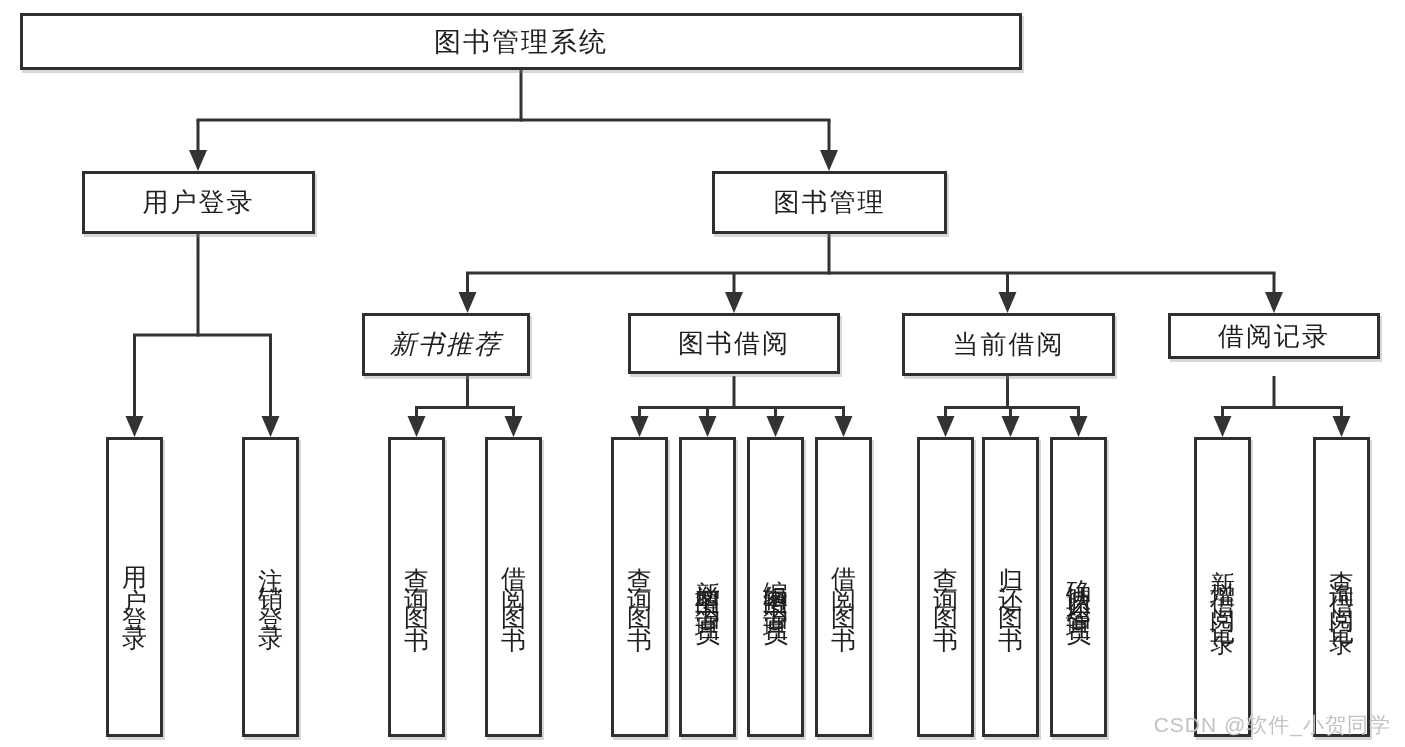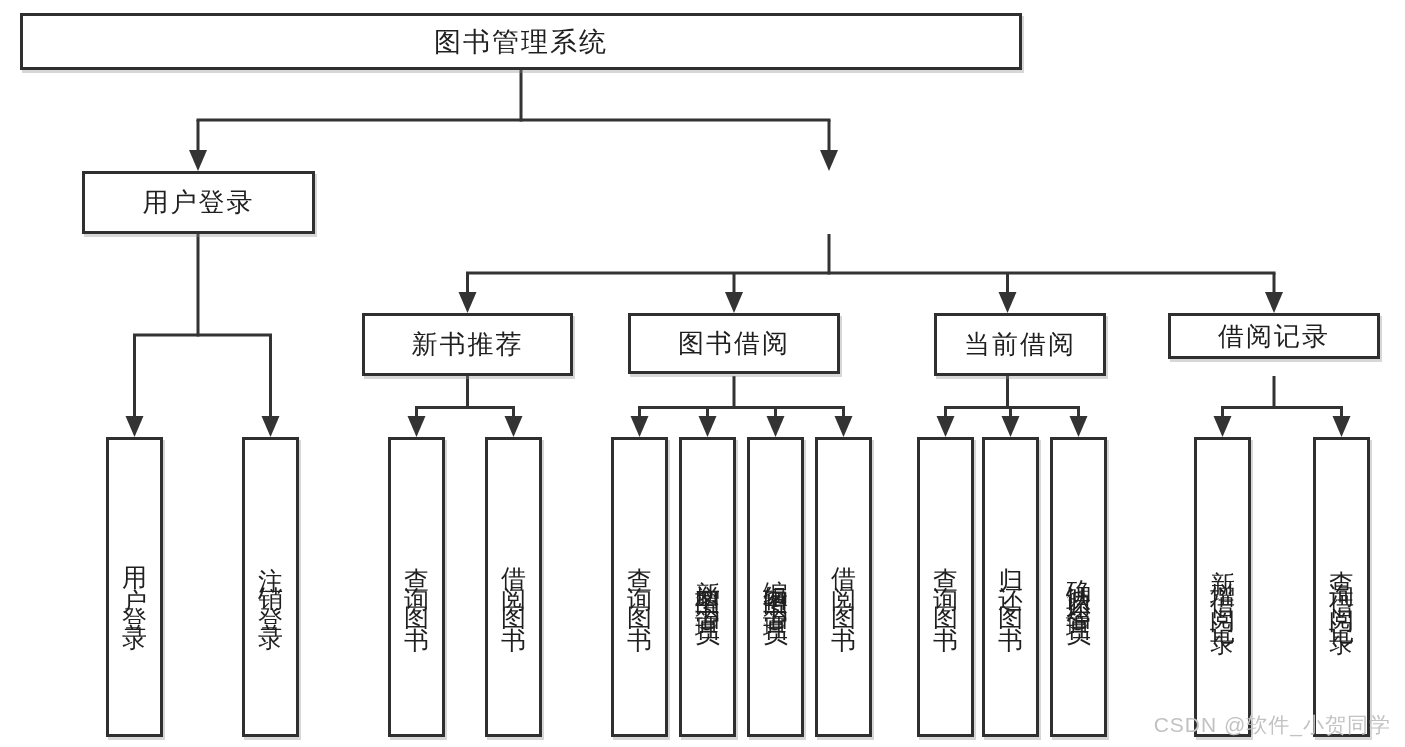--- a/index.html
+++ b/index.html
@@ -129,28 +129,31 @@
     <polygon points="1332.5,416 1350.5,416 1341.5,437"></polygon>
   </svg>
 
   <div class="box root-box" style="left:20px; top:13px; width:1002px; height:57px;">
     <span class="hlabel">图书管理系统</span>
   </div>
 
   <div class="box" style="left:82px; top:171px; width:233px; height:63px;">
     <span class="hlabel">用户登录</span>
   </div>
-
-  <div class="box" style="left:362px; top:313px; width:211px; height:63px;">
+  <div class="box" style="left:712px; top:171px; width:235px; height:63px;">
+    <span class="hlabel">图书管理</span>
+  </div>
+
+  <div class="box" style="left:362px; top:313px; width:168px; height:63px;font-style:italic;">
     <span class="hlabel">新书推荐</span>
   </div>
   <div class="box" style="left:628px; top:313px; width:212px; height:61px;">
     <span class="hlabel">图书借阅</span>
   </div>
-  <div class="box" style="left:934px; top:313px; width:172px; height:63px;">
+  <div class="box" style="left:902px; top:313px; width:213px; height:63px;">
     <span class="hlabel">当前借阅</span>
   </div>
   <div class="box" style="left:1168px; top:313px; width:212px; height:46px;">
     <span class="hlabel">借阅记录</span>
   </div>
 
   <div class="box" style="left:106px; top:437px; width:57px; height:300px;">
     <span class="vlabel s4">用户登录</span>
   </div>
   <div class="box" style="left:242px; top:437px; width:57px; height:300px;">

